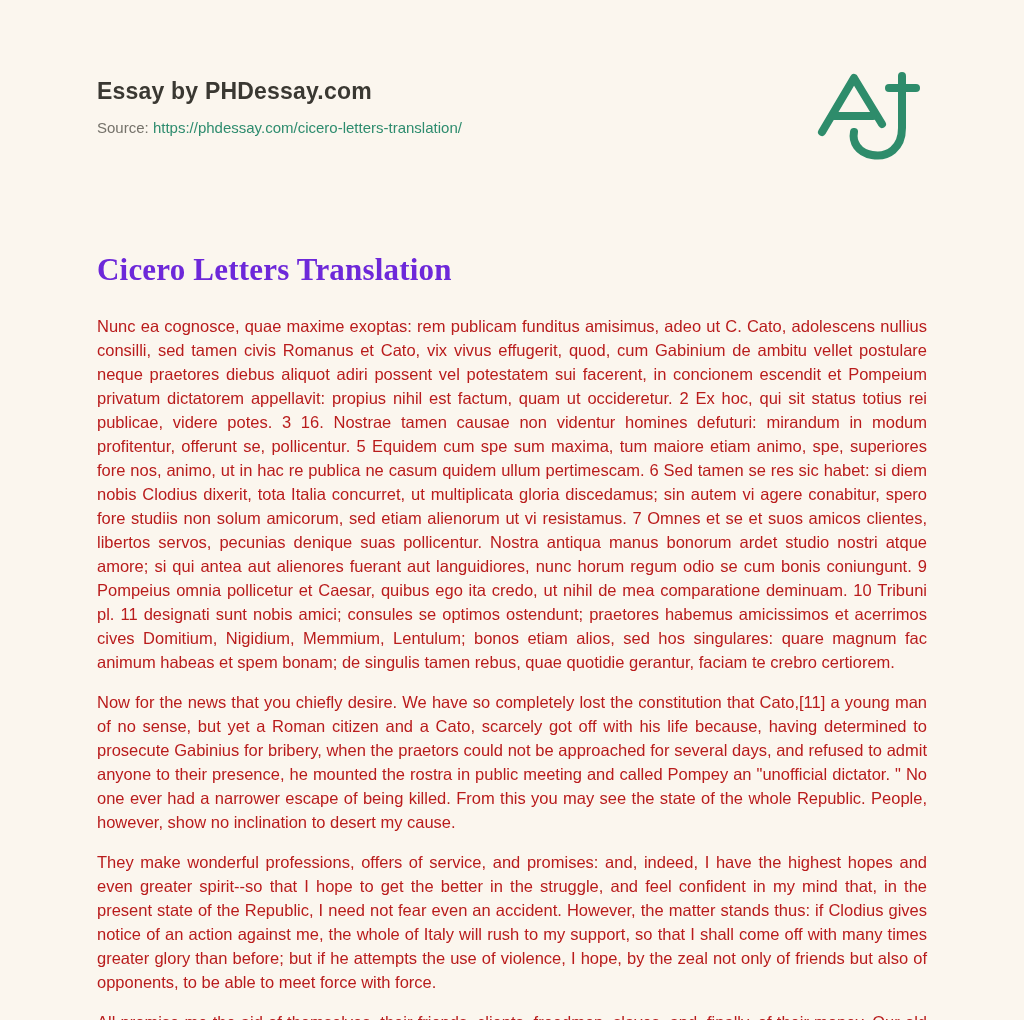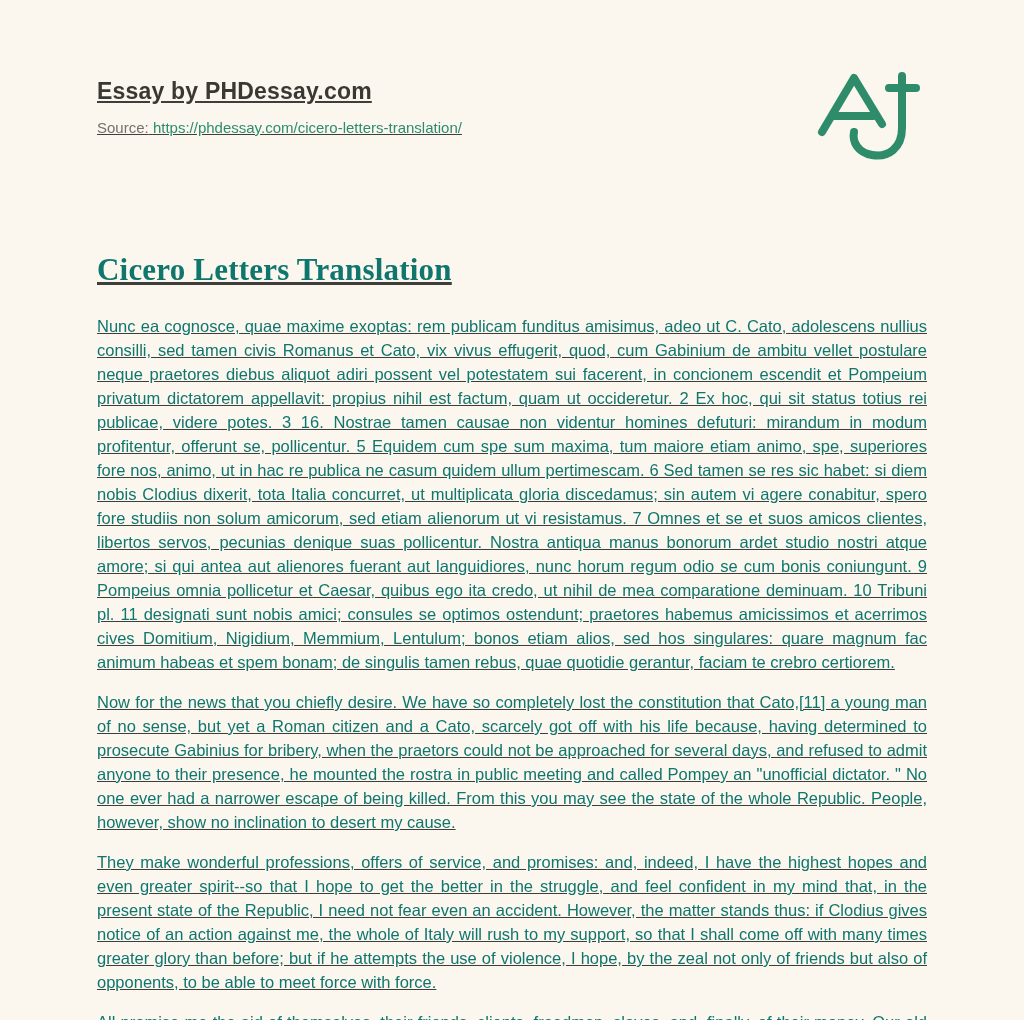--- a/index.html
+++ b/index.html
@@ -11,21 +11,20 @@
     background: #fbf6ee;
     font-family: "Liberation Sans", sans-serif;
     color: #403e3a;
   }
   .page {
     width: 1024px;
     height: 1020px;
     padding: 78px 97px 12px 97px;
     background: #fbf6ee;
     overflow: hidden;
-    text-decoration: underline;
   }
   .header-row {
     display: flex;
     justify-content: space-between;
     align-items: flex-start;
   }
   .byline {
     font-size: 23px;
     font-weight: 700;
     color: #3a3832;
@@ -41,32 +40,32 @@
     text-decoration: none;
   }
   .logo-wrap {
     margin-top: -8px;
     flex: 0 0 auto;
   }
   .article-title {
     font-family: "Liberation Serif", serif;
     font-size: 31px;
     font-weight: 700;
-    color: #0f766e;
+    color: #6d28d9;
     margin-top: 84px;
     letter-spacing: 0.2px;
   }
   .paragraphs {
     margin-top: 26px;
   }
   .paragraphs p {
     font-size: 16.5px;
     line-height: 24px;
     text-align: justify;
-    color: #0f766e;
+    color: #b91c1c;
     margin-bottom: 16px;
   }
 </style>
 </head>
 <body>
 
 <div class="page">
 
   <div class="header-row">
     <div>

